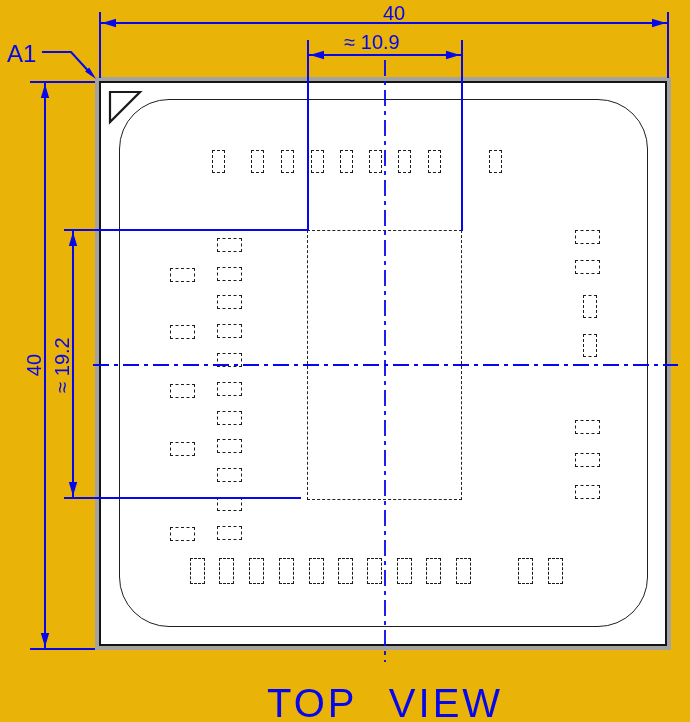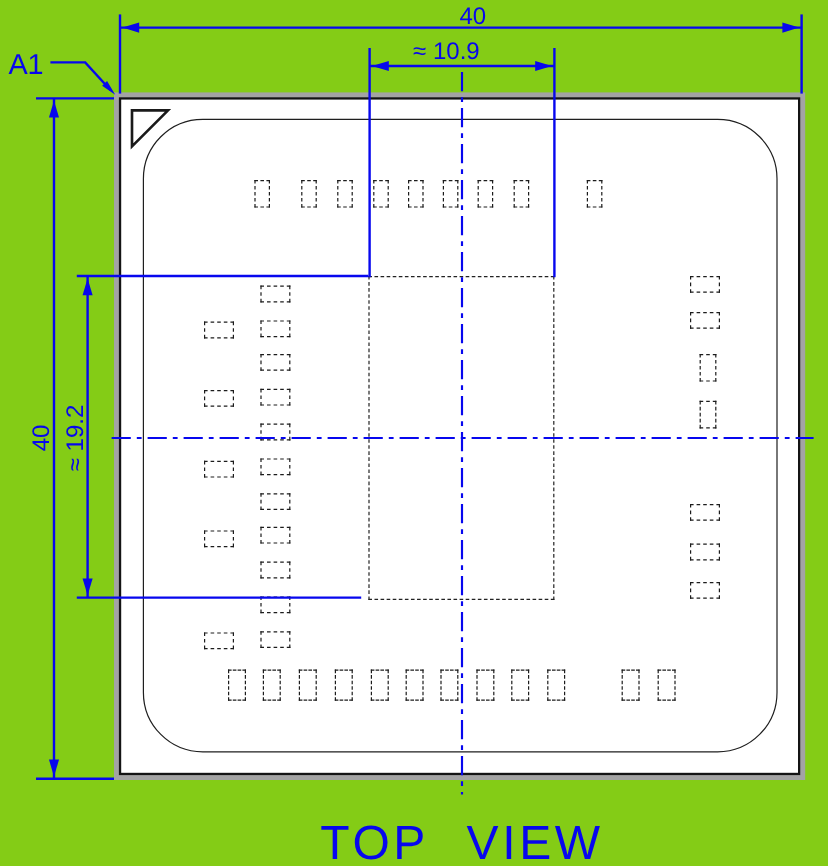--- a/index.html
+++ b/index.html
@@ -1,18 +1,18 @@
 <!DOCTYPE html>
 <html><head>
 <meta charset="utf-8">
 <style>
   html,body{margin:0;padding:0;}
   .canvas{
     position:relative; width:690px; height:722px;
-    background:#84cc16; overflow:hidden;
+    background:#eab308; overflow:hidden;
     font-family:"Liberation Sans", sans-serif;
   }
   
   .outer-square{
     position:absolute; left:99px; top:81px; width:564px; height:561px;
     border:2.5px solid #141414;
     box-shadow:0 0 0 4px #a3a3a3;
     background:#ffffff;
   }
   .mold-body{

